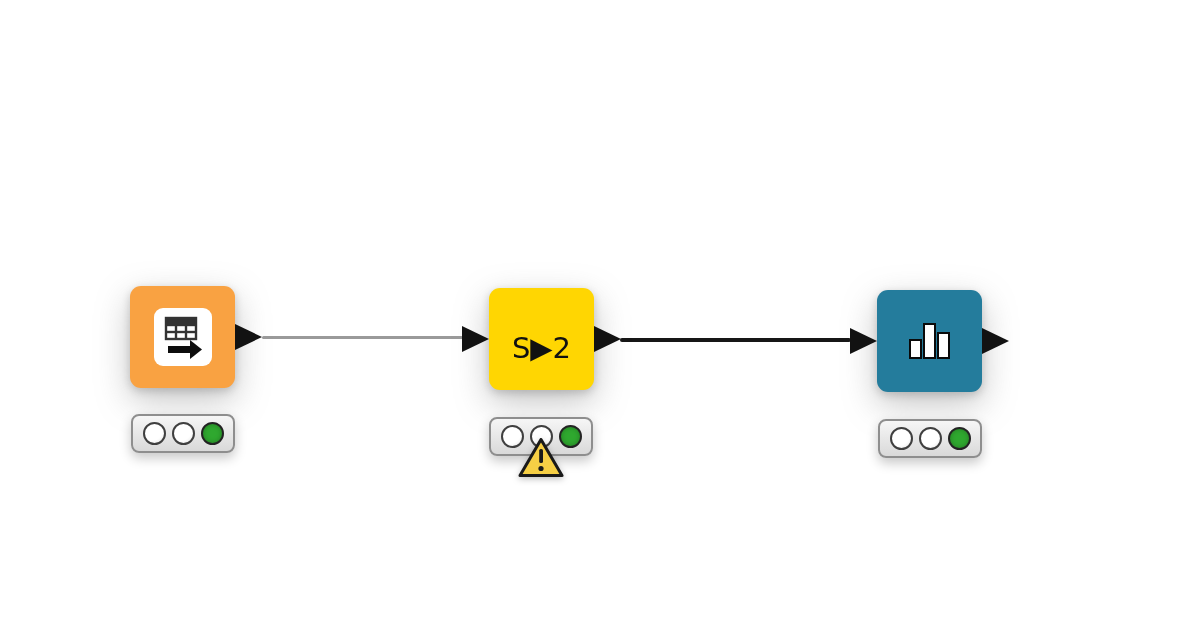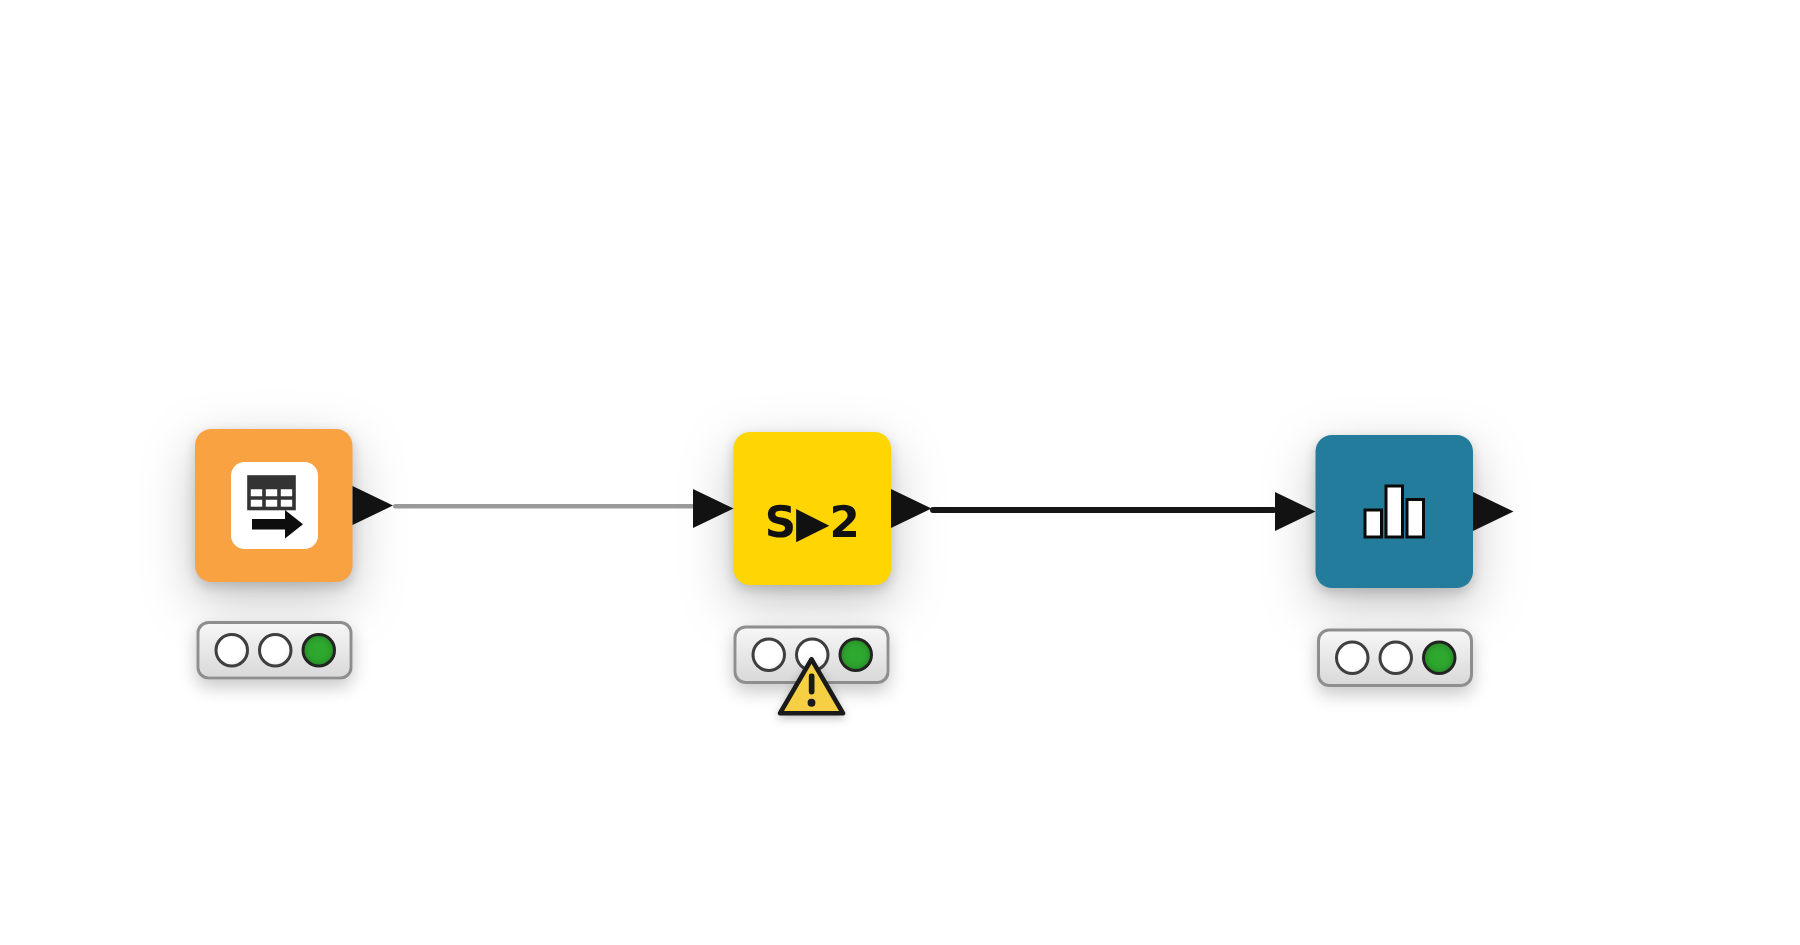--- a/index.html
+++ b/index.html
@@ -17,21 +17,21 @@
     position:absolute;
     width:105px; height:102px;
     border-radius:11px;
     display:flex; align-items:center; justify-content:center;
     box-shadow:0 12px 34px rgba(110,110,110,.40), 0 3px 8px rgba(0,0,0,.18);
   }
   .node .icon { display:block; }
 
   .node-label {
     font-family:"DejaVu Sans", sans-serif;
-    font-weight:700;
+    font-weight:400;
     font-size:29px;
     color:#111;
     user-select:none;
     margin-top:18px;
   }
 
   
   .port {
     position:absolute;
     width:0; height:0;

